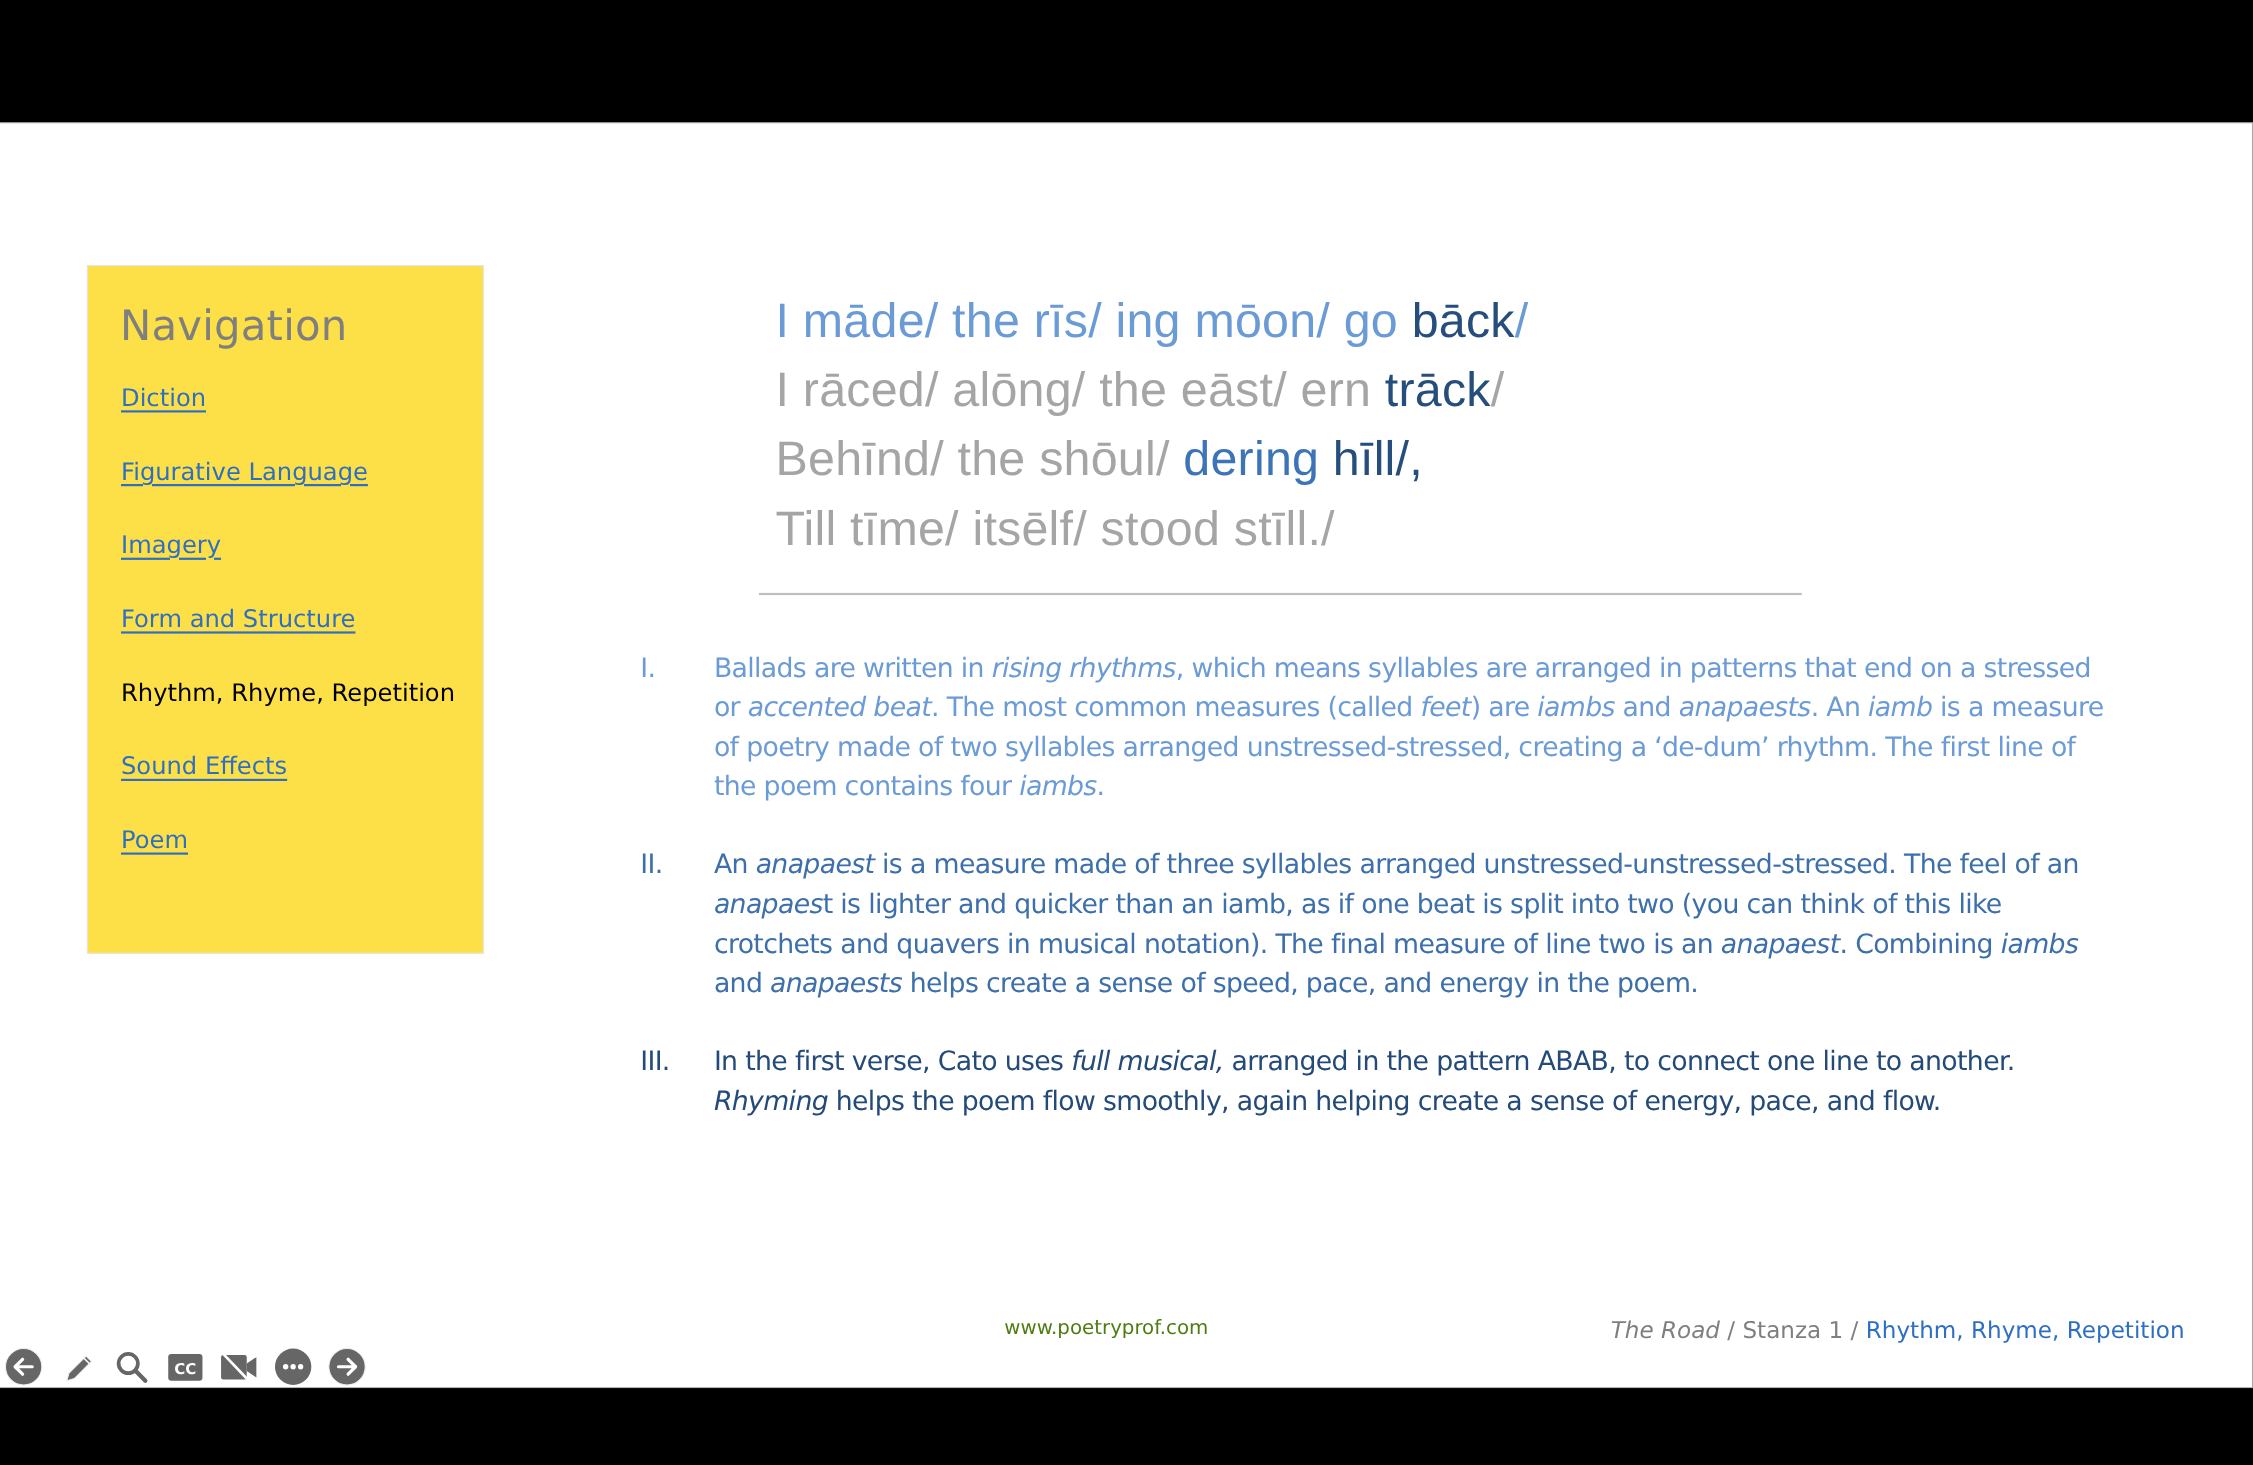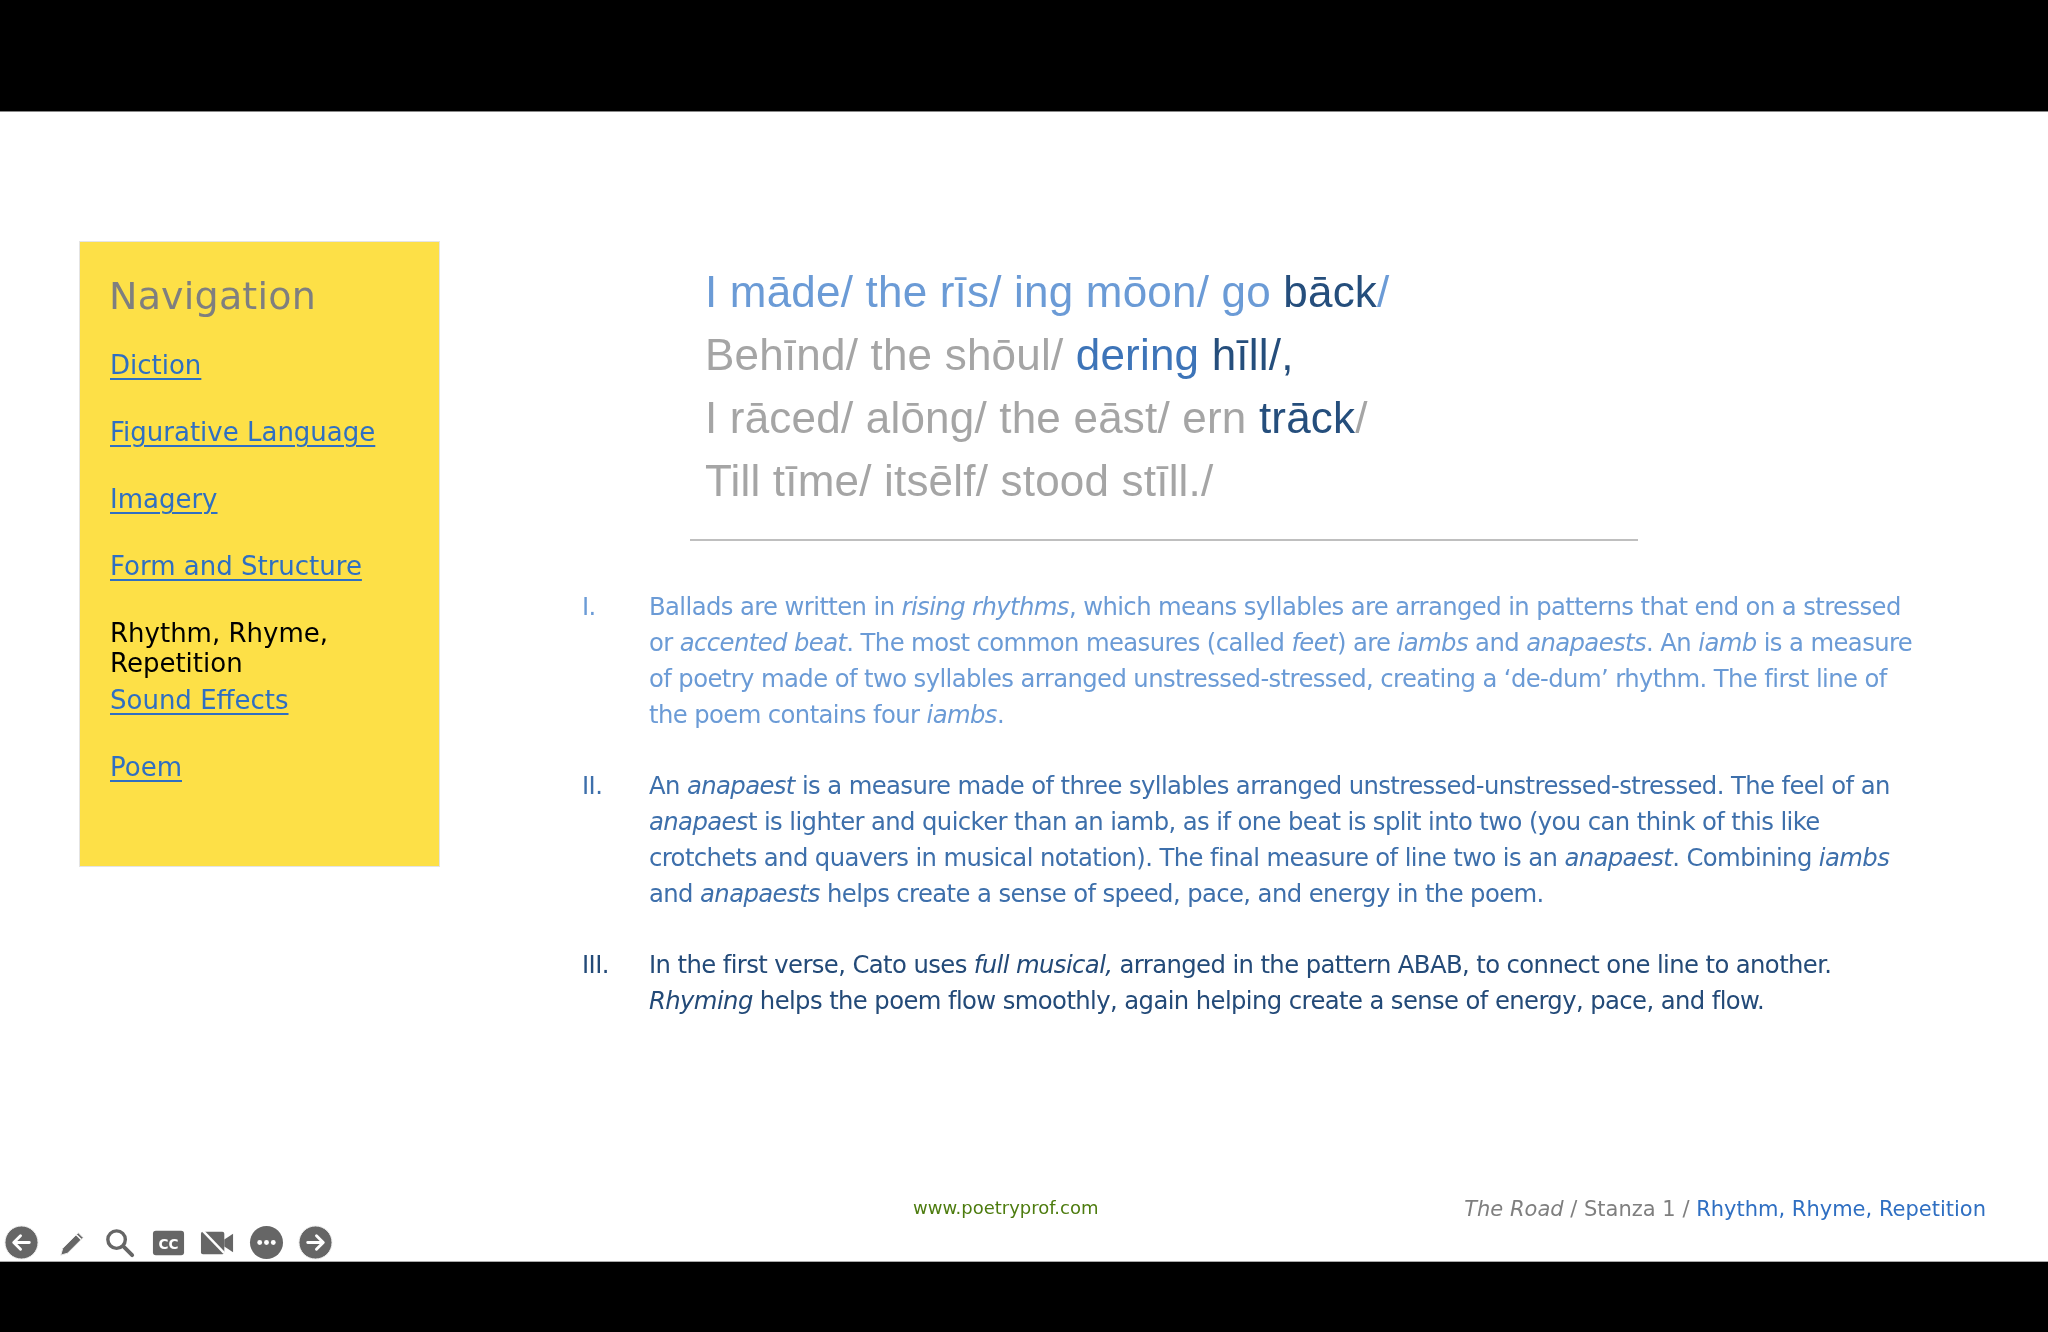--- a/index.html
+++ b/index.html
@@ -5,21 +5,21 @@
     * { box-sizing: border-box; margin: 0; padding: 0; }
     html, body { width: 2048px; height: 1332px; overflow: hidden; background: #000; }
     body { position: relative; font-family: "Liberation Sans", sans-serif; }
 
     .topbar { position: absolute; left: 0; top: 0; width: 2048px; height: 111px; background: #000; }
     .bottombar { position: absolute; left: 0; top: 1262px; width: 2048px; height: 70px; background: #000; }
     .slide { position: absolute; left: 0; top: 111px; width: 2048px; height: 1151px; background: #fff; border-top: 1px solid #888; border-bottom: 1px solid #aaa; }
 
     .nav-panel { position: absolute; left: 79px; top: 129px; width: 361px; height: 626px; background: #fde047; border: 1px solid #e4e4e4; }
     .nav-title { position: absolute; left: 29px; top: 32px; font-size: 38px; color: #7f7f7f; font-family: "DejaVu Sans", sans-serif; letter-spacing: 0.2px; }
-    .nav-item { position: absolute; left: 30px; font-size: 26px; font-family: "DejaVu Sans", sans-serif; color: #2f6fc2; text-decoration: underline; text-underline-offset: 4px; text-decoration-thickness: 2px; cursor: pointer; }
+    .nav-item { position: absolute; left: 30px; font-size: 22px; font-family: "DejaVu Sans", sans-serif; color: #2f6fc2; text-decoration: underline; text-underline-offset: 4px; text-decoration-thickness: 2px; cursor: pointer; }
     .nav-item.current { color: #000; text-decoration: none; }
 
     .poem { position: absolute; left: 705px; top: 148px; }
     .poem-line { font-size: 44px; line-height: 63px; font-family: "Liberation Sans", sans-serif; letter-spacing: 0.2px; white-space: nowrap; }
     .c-light { color: #6b9bd6; }
     .c-grey { color: #a5a5a5; }
     .c-mid { color: #3d74b8; }
     .c-dark { color: #254e7c; }
 
     .divider { position: absolute; left: 690px; top: 427px; width: 948px; height: 2px; background: #bfbfbf; }
@@ -57,24 +57,24 @@
     <span class="nav-item current" style="top:376px">Rhythm, Rhyme, Repetition</span>
     <a class="nav-item" style="top:443px">Sound Effects</a>
     <a class="nav-item" style="top:510px">Poem</a>
   </div>
 
   <div class="poem">
     <div class="poem-line">
       <span class="c-light">I māde/ the rīs/ ing mōon/ go </span><span class="c-dark">bāck</span><span class="c-light">/</span>
     </div>
     <div class="poem-line">
-      <span class="c-grey">Behīnd/ the shōul/ </span><span class="c-mid">dering </span><span class="c-dark">hīll/,</span>
+      <span class="c-grey">I rāced/ alōng/ the eāst/ ern </span><span class="c-dark">trāck</span><span class="c-grey">/</span>
     </div>
     <div class="poem-line">
-      <span class="c-grey">I rāced/ alōng/ the eāst/ ern </span><span class="c-dark">trāck</span><span class="c-grey">/</span>
+      <span class="c-grey">Behīnd/ the shōul/ </span><span class="c-mid">dering </span><span class="c-dark">hīll/,</span>
     </div>
     <div class="poem-line">
       <span class="c-grey">Till tīme/ itsēlf/ stood stīll./</span>
     </div>
   </div>
 
   <div class="divider"></div>
 
   <div class="points">
     <div class="point p1">

